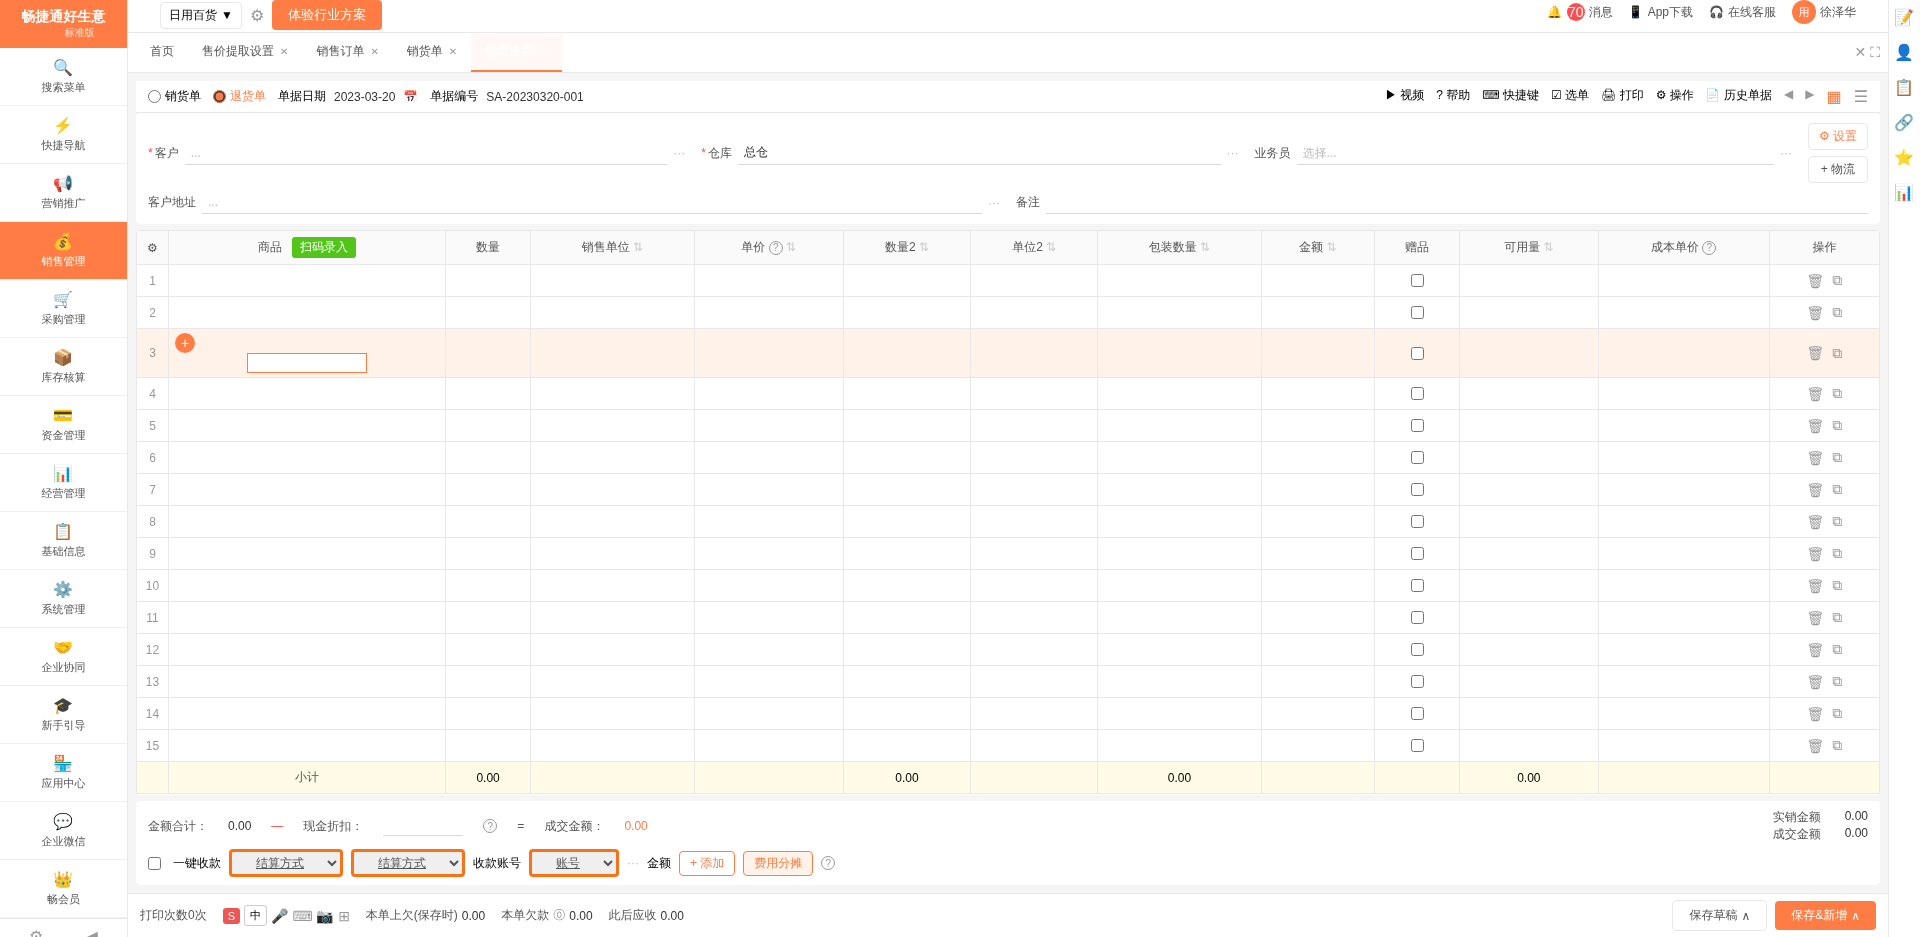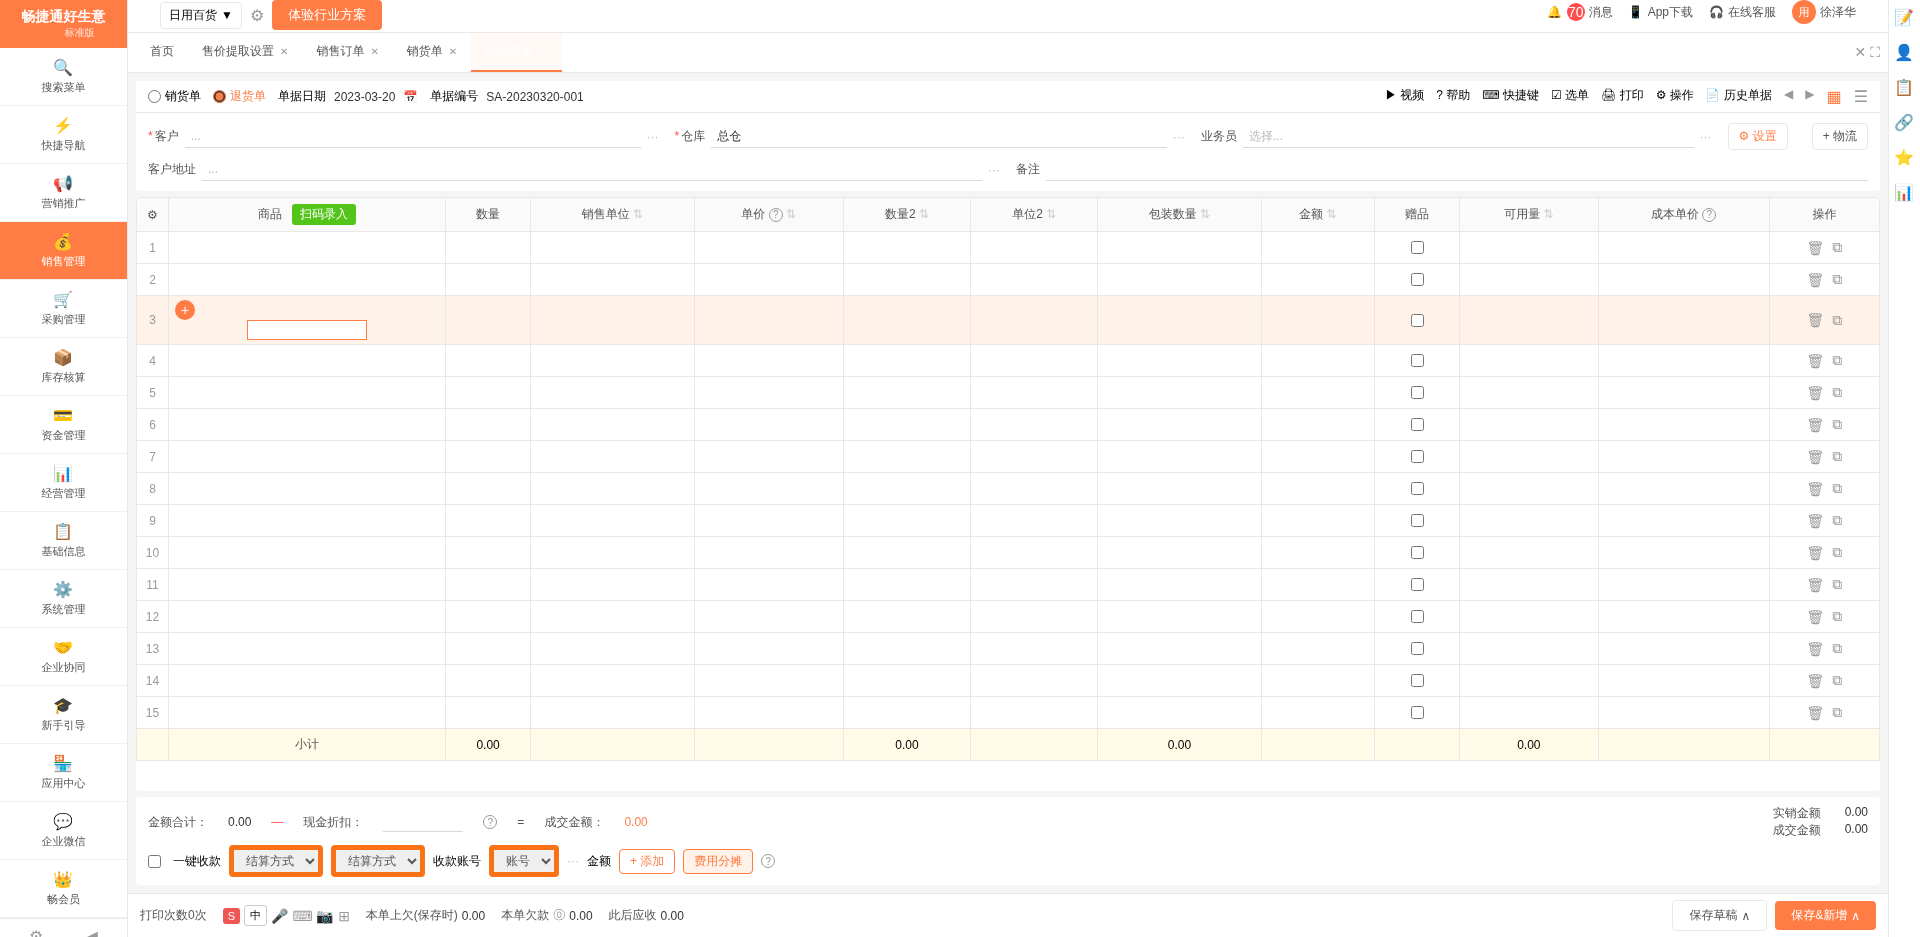--- a/index.html
+++ b/index.html
@@ -44,21 +44,21 @@
     .form-row:last-child { margin-bottom: 0; }
     .form-field { display: flex; align-items: center; gap: 6px; flex: 1; }
     .form-label { color: #555; white-space: nowrap; }
     .form-label.required::before { content: '*'; color: #ff4d4f; margin-right: 2px; }
     .form-input { flex: 1; border: none; border-bottom: 1px solid #d9d9d9; padding: 4px 6px; outline: none; color: #333; min-width: 80px; }
     .form-input::placeholder { color: #bbb; }
     .form-dots { color: #bbb; cursor: pointer; }
     .form-radio-group { display: flex; gap: 12px; align-items: center; }
     .form-radio { display: flex; align-items: center; gap: 4px; cursor: pointer; }
     .form-date { display: flex; align-items: center; gap: 4px; }
-    .form-right-actions { margin-left: auto; display: flex; gap: 24px; }
+    .form-right-actions { margin-left: auto; display: flex; gap: 6px; flex-direction: column; }
     .btn-setting { border: 1px solid #e8e8e8; border-radius: 4px; padding: 4px 10px; cursor: pointer; color: #ff7d45; background: #fff; }
     .btn-logistics { border: 1px solid #e8e8e8; border-radius: 4px; padding: 4px 10px; cursor: pointer; color: #555; background: #fff; }
     .toolbar-item { display: flex; align-items: center; gap: 3px; cursor: pointer; }
     .toolbar-scan-btn { background: #52c41a; color: #fff; border: none; border-radius: 3px; padding: 2px 8px; cursor: pointer; font-size: 12px; }
 
     
     .table-section { flex: 1; overflow: auto; background: #fff; border-radius: 4px; }
     table { width: 100%; border-collapse: collapse; }
     table th { background: #fafafa; border: 1px solid #e8e8e8; padding: 6px 8px; text-align: center; white-space: nowrap; font-weight: normal; color: #555; position: sticky; top: 0; z-index: 1; }
     table td { border: 1px solid #e8e8e8; padding: 4px 6px; text-align: center; height: 32px; }
@@ -74,21 +74,21 @@
     
     .footer-section { background: #fff; border-radius: 4px; padding: 8px 12px; margin-top: 6px; }
     .footer-row1 { display: flex; align-items: center; gap: 20px; margin-bottom: 6px; }
     .footer-row2 { display: flex; align-items: center; gap: 8px; }
     .footer-summary { color: #555; }
     .footer-value { color: #333; font-weight: 500; }
     .footer-minus { color: #ff4d4f; }
     .footer-equals { color: #555; }
     .footer-result { color: #ff7d45; font-weight: 500; }
     .payment-checkbox { margin-right: 4px; }
-    .payment-select { border: 5px solid #f97316; border-radius: 4px; padding: 3px 8px; color: #555; }
+    .payment-select { border: 3px solid #f97316; border-radius: 4px; padding: 3px 20px; color: #555; text-decoration: underline; }
     .btn-add { border: 1px solid #ff7d45; color: #ff7d45; background: #fff; border-radius: 4px; padding: 3px 10px; cursor: pointer; }
     .btn-expense { background: #fff2e8; border: 1px solid #ff7d45; color: #ff7d45; border-radius: 4px; padding: 3px 10px; cursor: pointer; }
 
     
     .bottom-bar { background: #fff; border-top: 1px solid #e8e8e8; display: flex; align-items: center; padding: 6px 12px; flex-shrink: 0; gap: 16px; }
     .bottom-info { color: #555; display: flex; align-items: center; gap: 4px; }
     .bottom-info-val { color: #333; font-weight: 500; }
     .bottom-right { margin-left: auto; display: flex; align-items: center; gap: 8px; }
     .btn-save-draft { border: 1px solid #e8e8e8; border-radius: 4px; padding: 6px 16px; cursor: pointer; background: #fff; color: #555; display: flex; align-items: center; gap: 4px; }
     .btn-save-new { background: #ff7d45; color: #fff; border: none; border-radius: 4px; padding: 6px 16px; cursor: pointer; display: flex; align-items: center; gap: 4px; }

